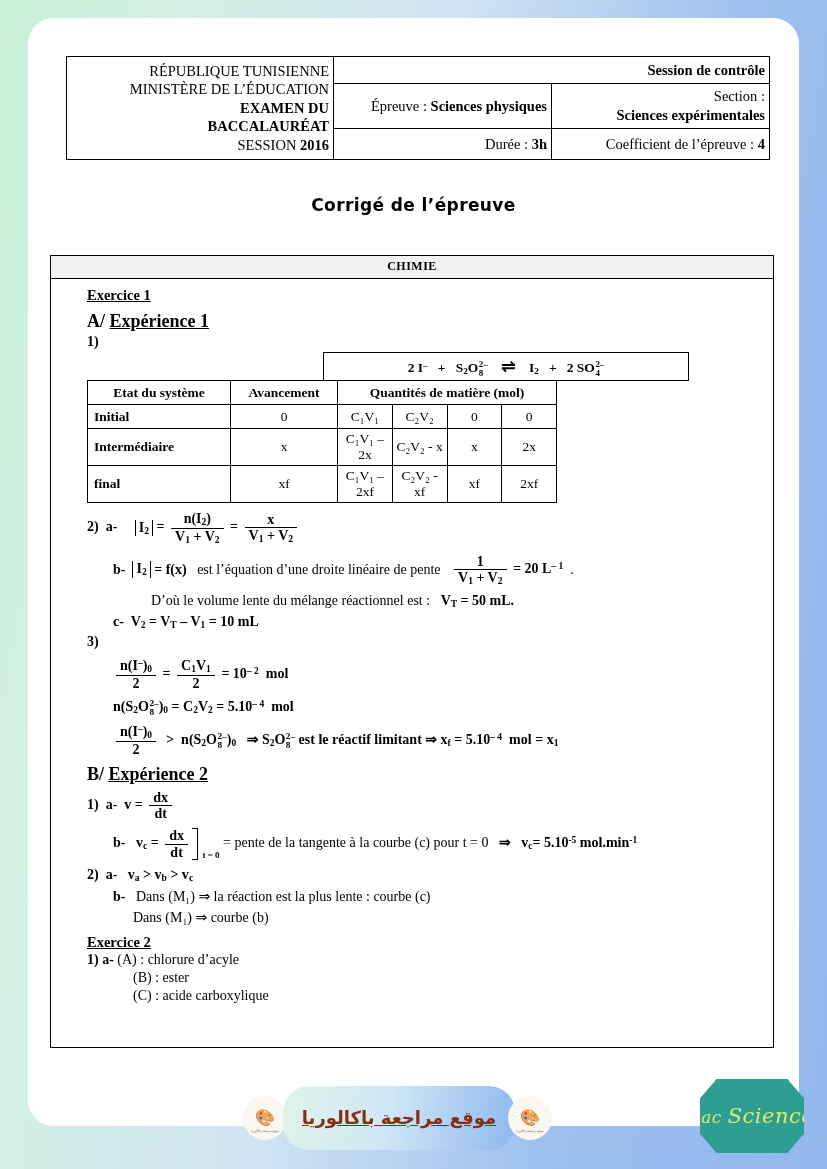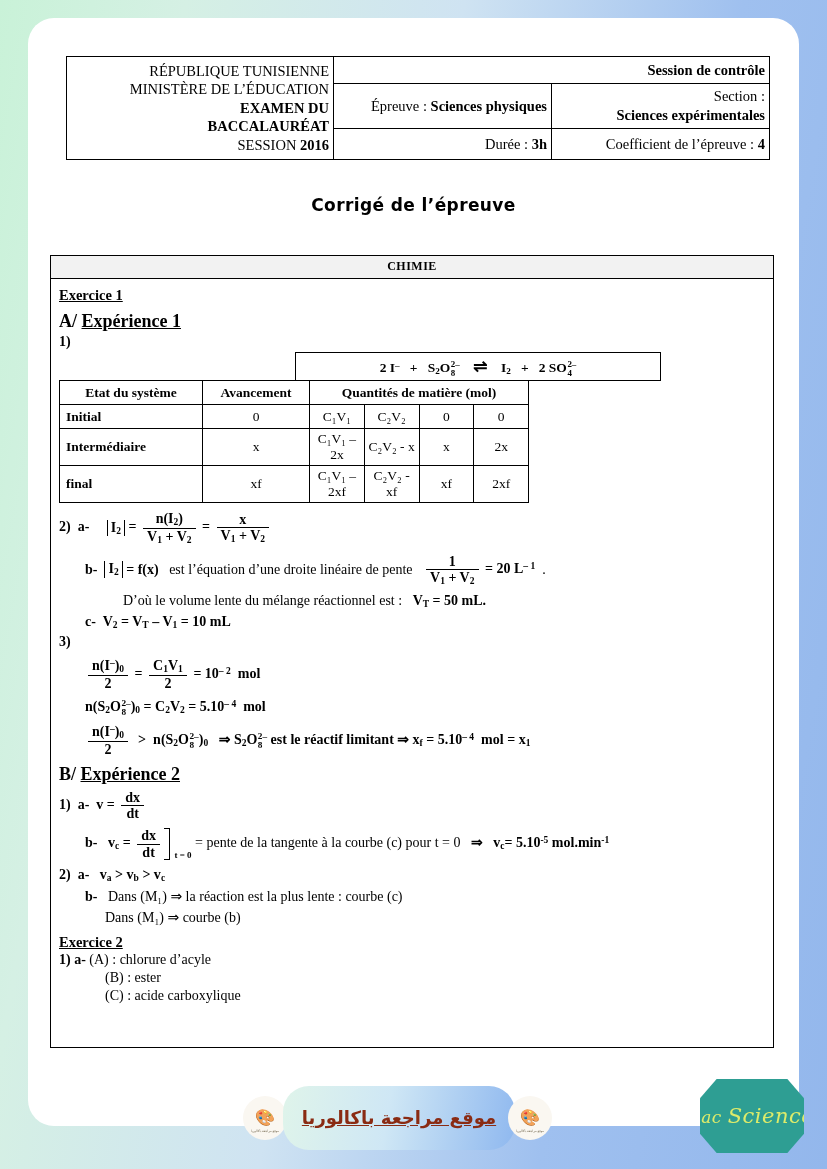--- a/index.html
+++ b/index.html
@@ -88,20 +88,21 @@
     font-weight: bold;
     font-size: 12px;
     padding: 3px 0 4px 0;
     letter-spacing: 0.5px;
   }
   .content-body {
     padding: 6px 8px 10px 8px;
     font-size: 14px;
     min-height: 752px;
     position: relative;
+    margin-left: 28px;
   }
 
   .ex-title {
     font-weight: bold;
     text-decoration: underline;
     font-size: 14.5px;
     margin: 2px 0 0 0;
   }
   .sub-title {
     font-weight: bold;

